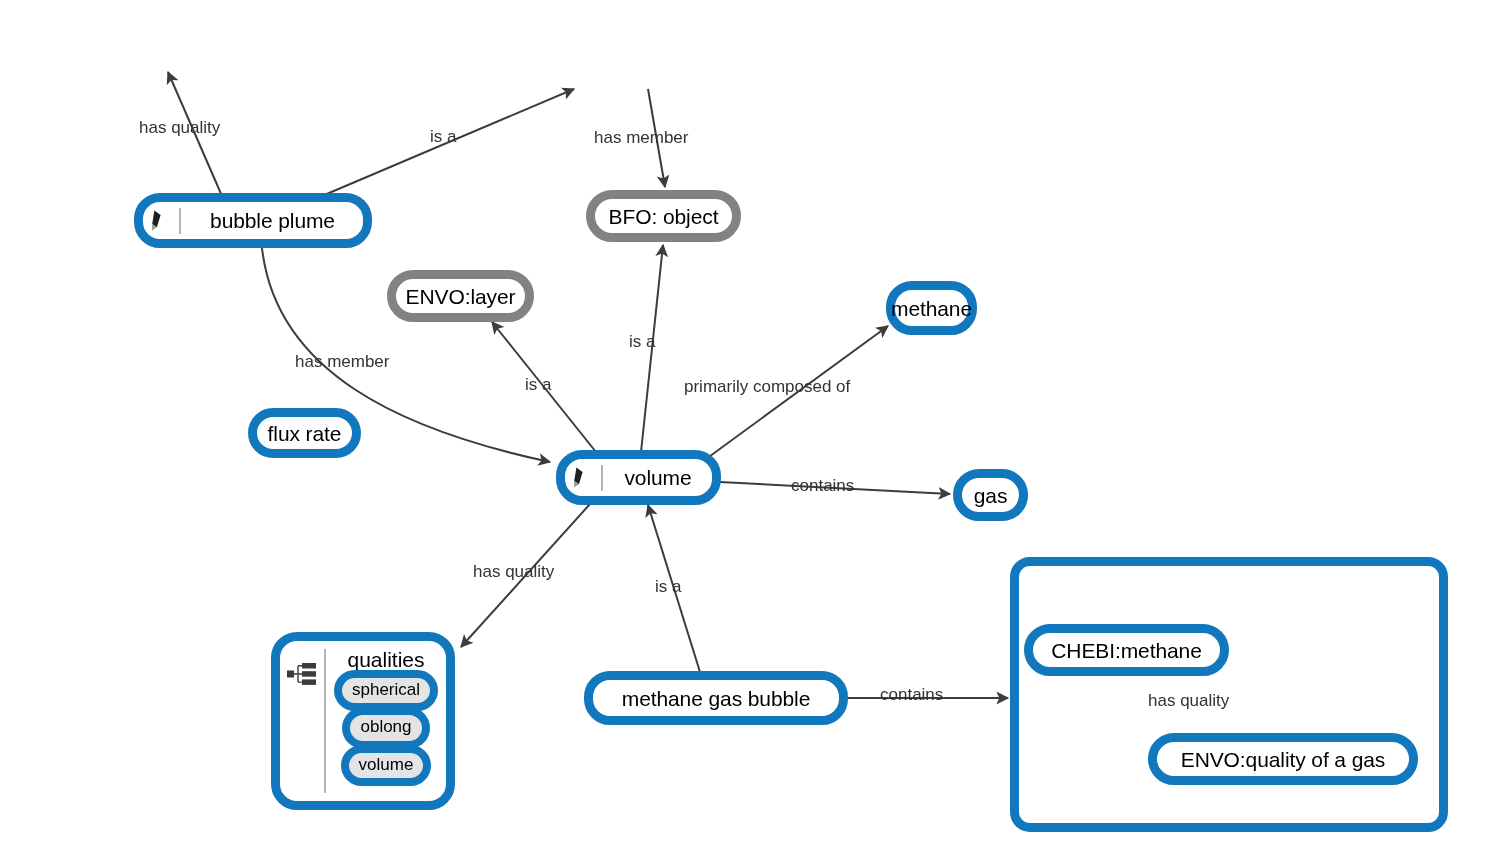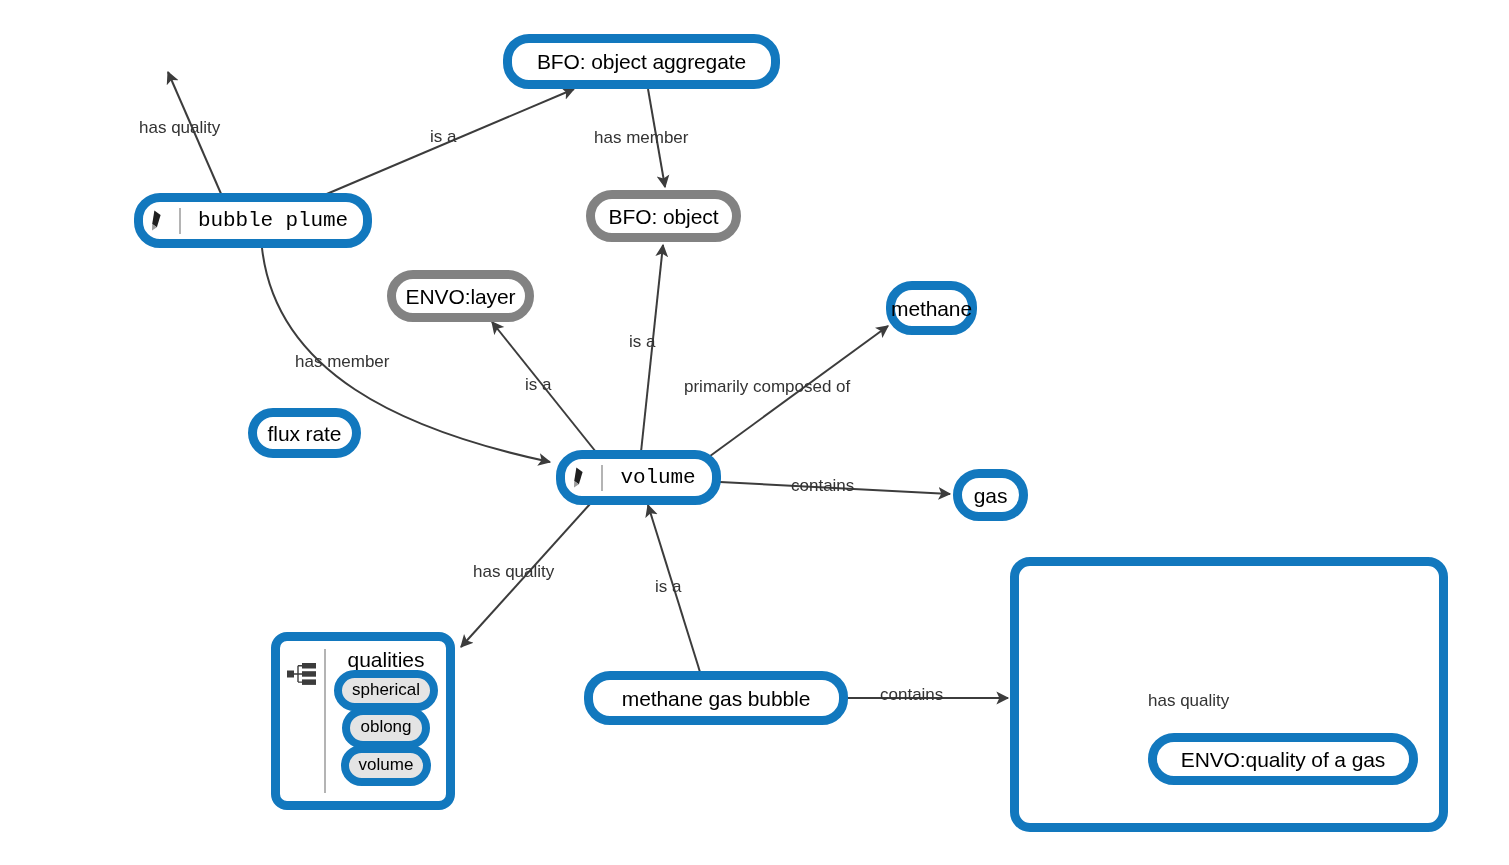--- a/index.html
+++ b/index.html
@@ -44,23 +44,22 @@
   .node.gray {
     border-color: #828282;
   }
   .node .label {
     font-size: 21px;
     line-height: 1;
     padding: 0 7px;
     letter-spacing: -0.1px;
   }
   .node.has-icon {
-    justify-content: space-between;
+    justify-content: center;
     padding-left: 8px;
-    font-family: Liberation Mono, monospace;
   }
   .pencil-icon {
     width: 22px;
     height: 24px;
     flex: 0 0 auto;
     display: block;
     margin-right: 6px;
   }
   .icon-divider {
     width: 2px;
@@ -74,21 +73,21 @@
     text-align: center;
     padding-right: 16px;
   }
 
   
   .group-box {
     position: absolute;
     box-sizing: border-box;
     background: #ffffff;
     border: 9px solid #1278be;
-    border-radius: 16px;
+    border-radius: 26px;
     z-index: 2;
   }
   .group-box.sharp {
     border-radius: 20px;
   }
 
   .qualities-inner {
     position: absolute;
     left: 0; top: 0; right: 0; bottom: 0;
     display: flex;
@@ -224,23 +223,20 @@
       <div class="qual-body">
         <div class="qual-title">qualities</div>
         <div class="qual-item">spherical</div>
         <div class="qual-item">oblong</div>
         <div class="qual-item">volume</div>
       </div>
     </div>
   </div>
 
 
-  <div class="node" style="left:503px; top:34px; width:277px; height:55px;">
-    <span class="label">BFO: object aggregate</span>
-  </div>
 
   <div class="node has-icon" style="left:134px; top:193px; width:238px; height:55px;">
     <svg class="pencil-icon" viewBox="0 0 22 24">
       <path d="M3.4 1.6 L9.6 5.9 L5.9 18.2 L1.2 15.0 Z" fill="#202020"></path>
       <path d="M5.9 18.2 L1.2 15.0 L1.0 21.6 Z" fill="#9b9b9b"></path>
     </svg>
     <span class="icon-divider"></span>
     <span class="label">bubble plume</span>
   </div>
 
@@ -270,18 +266,21 @@
   </div>
 
   <div class="node" style="left:953px; top:469px; width:75px; height:52px;">
     <span class="label">gas</span>
   </div>
 
   <div class="node" style="left:584px; top:671px; width:264px; height:54px;">
     <span class="label">methane gas bubble</span>
   </div>
 
+  <div class="node" style="left:1024px; top:624px; width:205px; height:52px;">
+    <span class="label">CHEBI:methane</span>
+  </div>
 
   <div class="node" style="left:1148px; top:733px; width:270px; height:52px;">
     <span class="label">ENVO:quality of a gas</span>
   </div>
 
 </div>
 
 </body></html>

